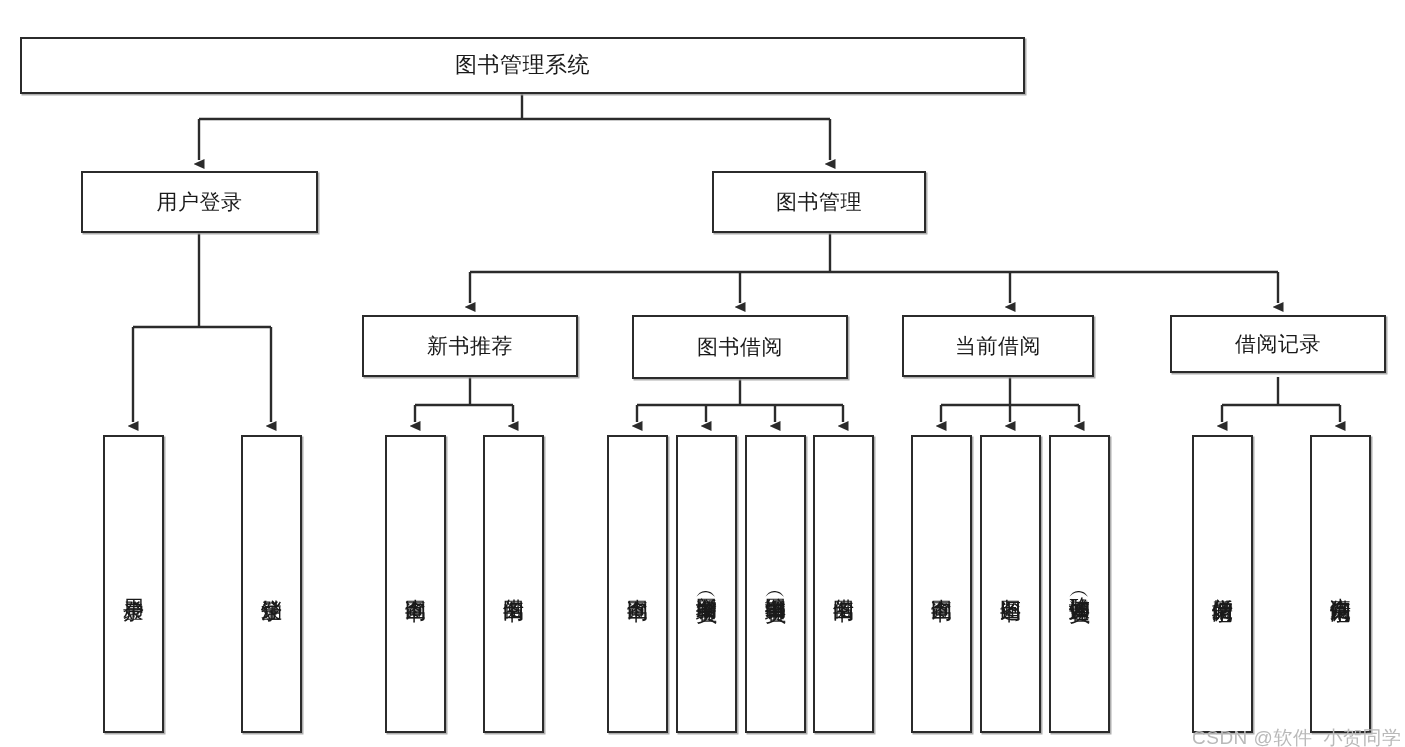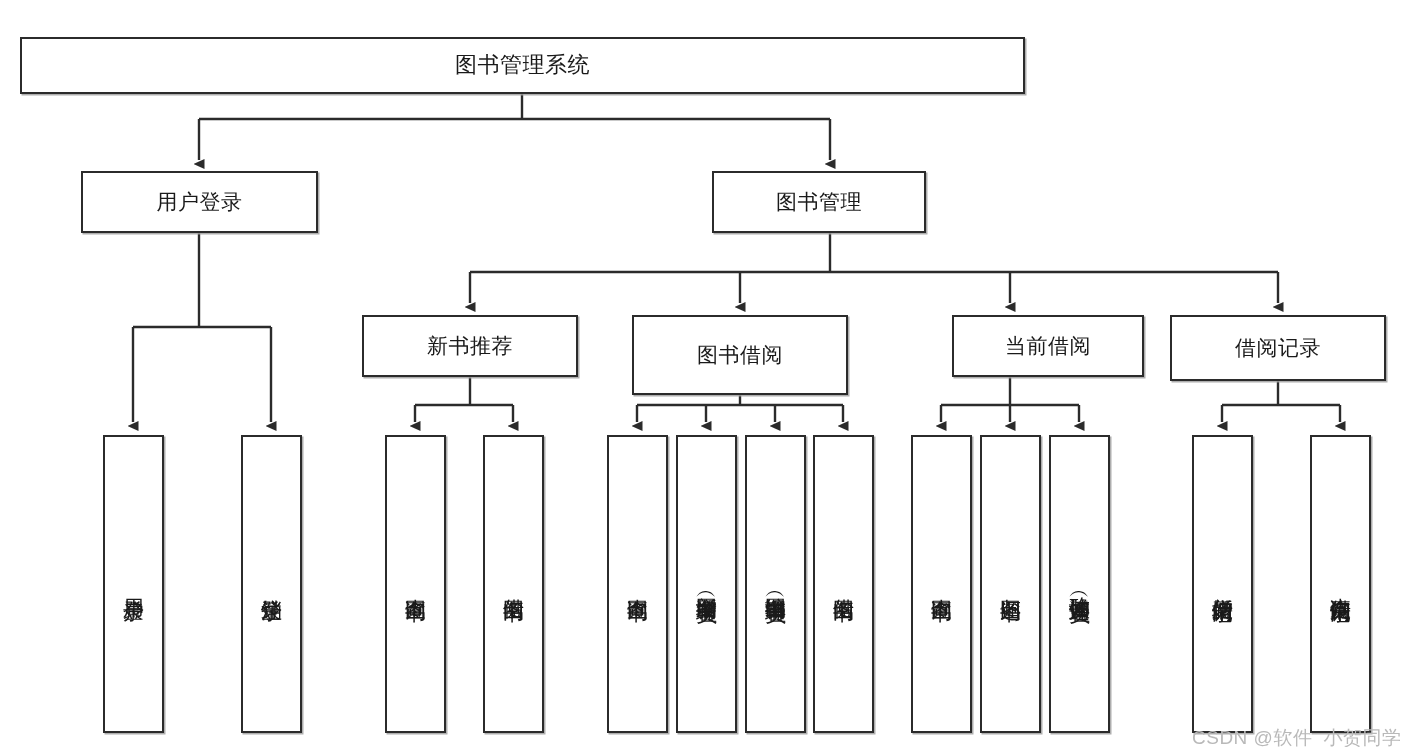--- a/index.html
+++ b/index.html
@@ -140,29 +140,29 @@
   </div>
 
   <div class="node horiz" style="left:712px; top:171px; width:214px; height:62px;">
     <span class="label">图书管理</span>
   </div>
 
   <div class="node horiz" style="left:362px; top:315px; width:216px; height:62px;">
     <span class="label">新书推荐</span>
   </div>
 
-  <div class="node horiz" style="left:632px; top:315px; width:216px; height:80px;justify-content:center;">
+  <div class="node horiz" style="left:632px; top:315px; width:216px; height:64px;justify-content:center;">
     <span class="label">图书借阅</span>
   </div>
 
-  <div class="node horiz" style="left:952px; top:315px; width:192px; height:62px;">
+  <div class="node horiz" style="left:902px; top:315px; width:192px; height:62px;">
     <span class="label">当前借阅</span>
   </div>
 
-  <div class="node horiz" style="left:1170px; top:315px; width:216px; height:66px;">
+  <div class="node horiz" style="left:1170px; top:315px; width:216px; height:58px;">
     <span class="label">借阅记录</span>
   </div>
 
   <div class="node vert" style="left:103px; top:435px; width:61px; height:298px;">
     <span class="label">用户登录</span>
   </div>
 
   <div class="node vert" style="left:241px; top:435px; width:61px; height:298px;">
     <span class="label">注销登录</span>
   </div>

